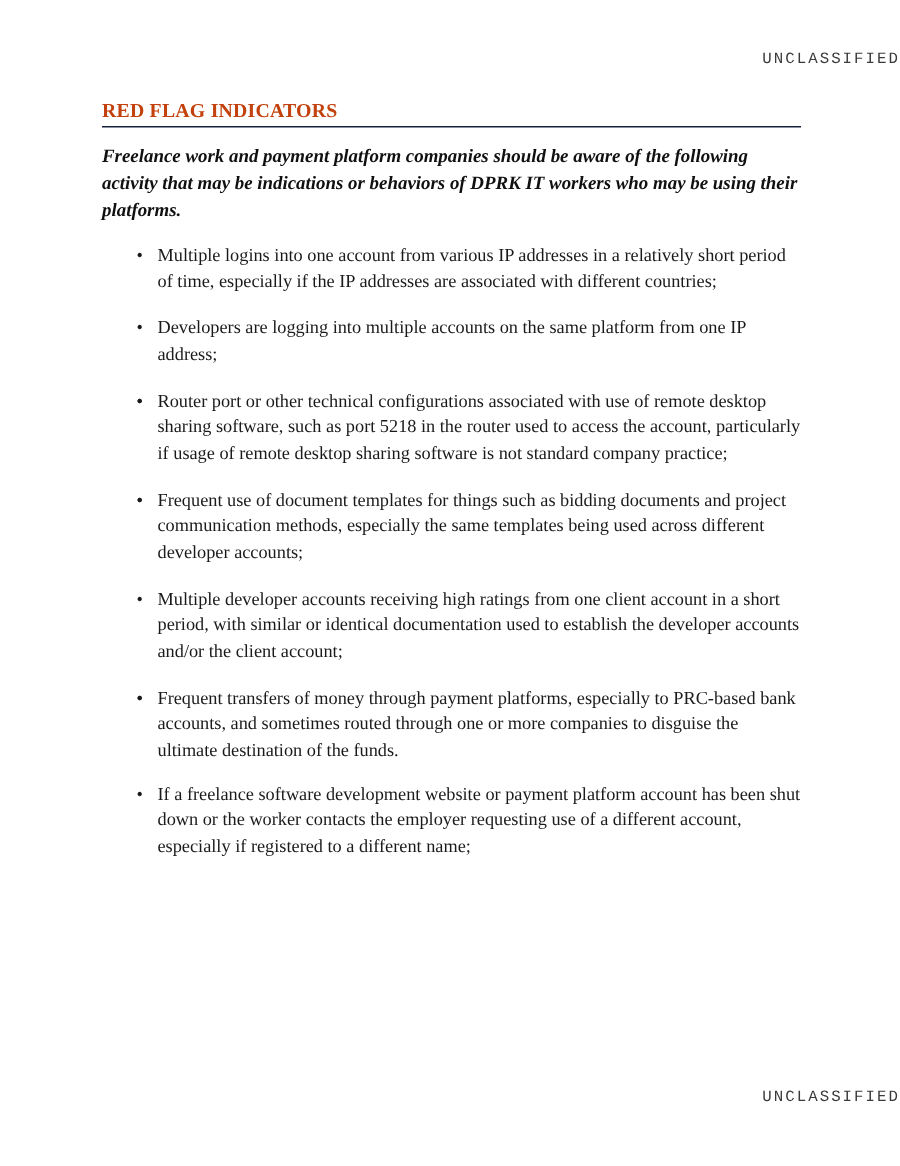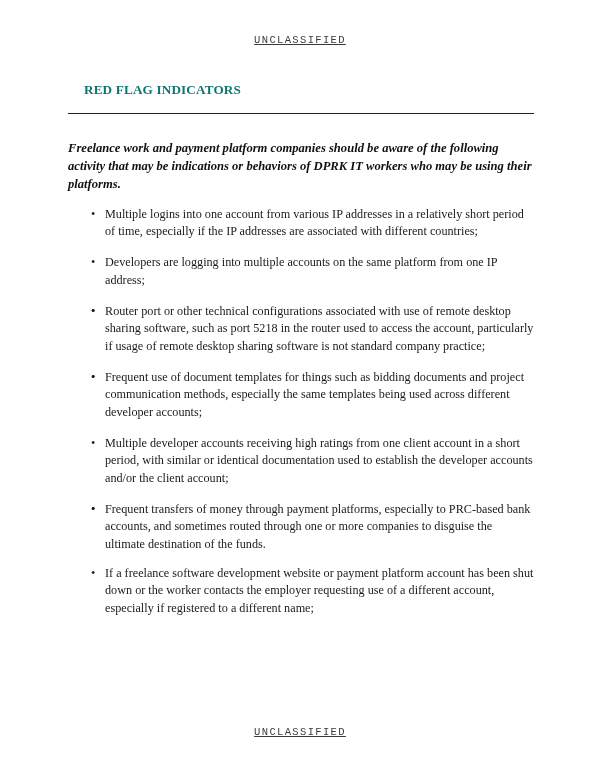--- a/index.html
+++ b/index.html
@@ -19,58 +19,57 @@
     width: 600px;
     height: 777px;
     box-sizing: border-box;
     position: relative;
     background: #ffffff;
   }
   .classification {
     position: absolute;
     left: 0;
     width: 600px;
-    text-align: center;
+    text-align: right;
     font-family: "Liberation Mono", "DejaVu Sans Mono", monospace;
     font-size: 10.5px;
     letter-spacing: 1.35px;
     color: #3a3a3a;
-    text-decoration: underline;
   }
   .classification-top { top: 34px; }
   .classification-bottom { top: 726px; }
 
   .content {
     position: absolute;
     left: 68px;
     top: 66px;
     width: 466px;
   }
 
   .doc-title {
     font-size: 13.2px;
     font-weight: bold;
     letter-spacing: 0.15px;
-    color: #0f766e;
-    margin: 16px;
+    color: #c2410c;
+    margin: 0;
     line-height: 1.15;
   }
   .title-rule {
     border: 0;
     border-top: 1.6px solid #16213c;
     margin: 3px 0 0 0;
     width: 466px;
   }
 
   .lead {
     font-size: 12.6px;
     font-weight: bold;
     font-style: italic;
     line-height: 1.42;
-    margin: 26px 0 0 0;
+    margin: 11px 0 0 0;
     color: #101010;
   }
   .lead.second {
     margin-top: 17px;
   }
 
   ul.indicators {
     list-style: none;
     margin: 12px 0 0 0;
     padding: 0;

